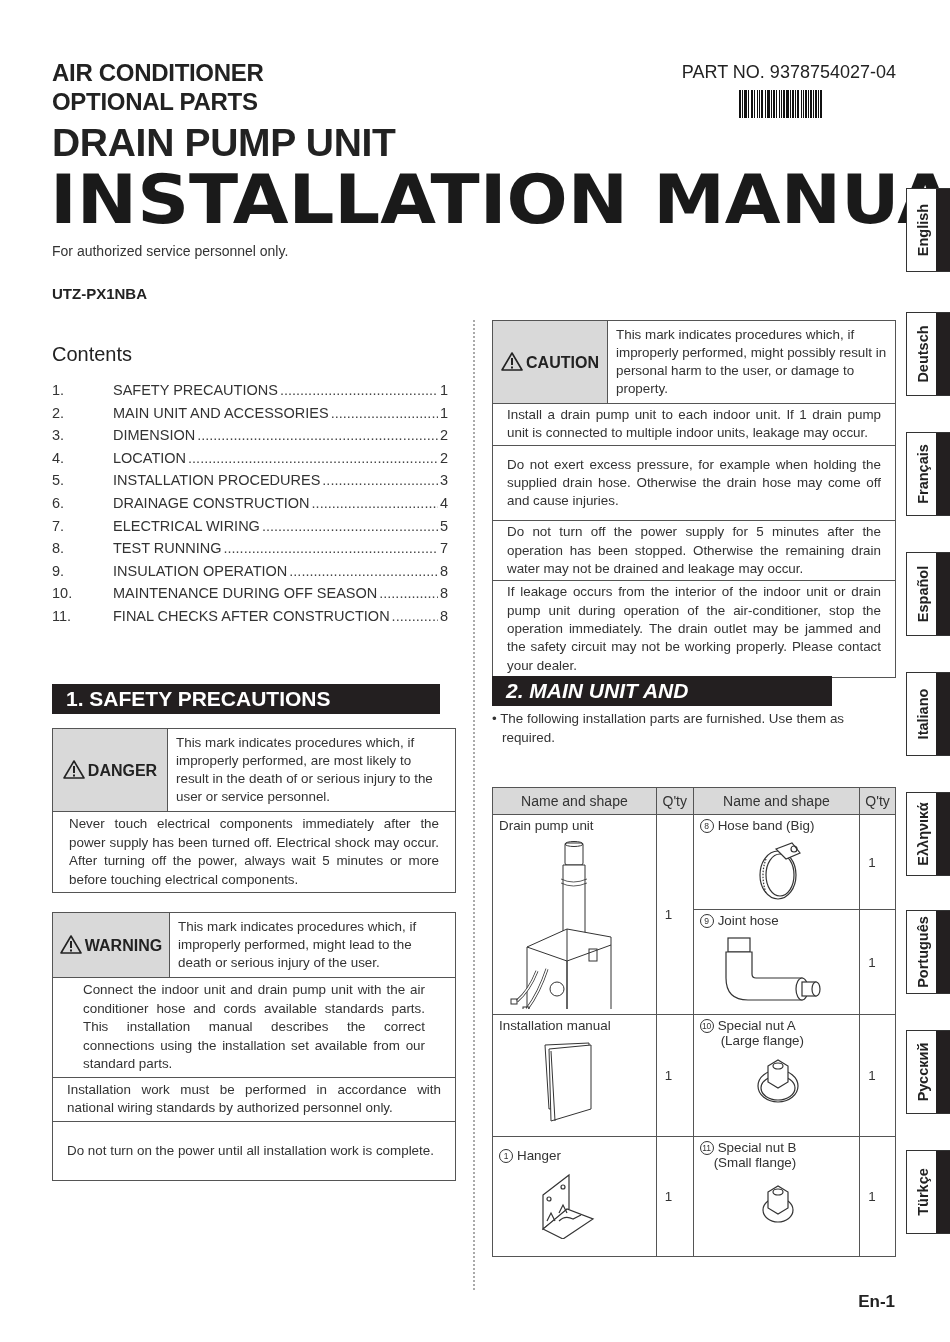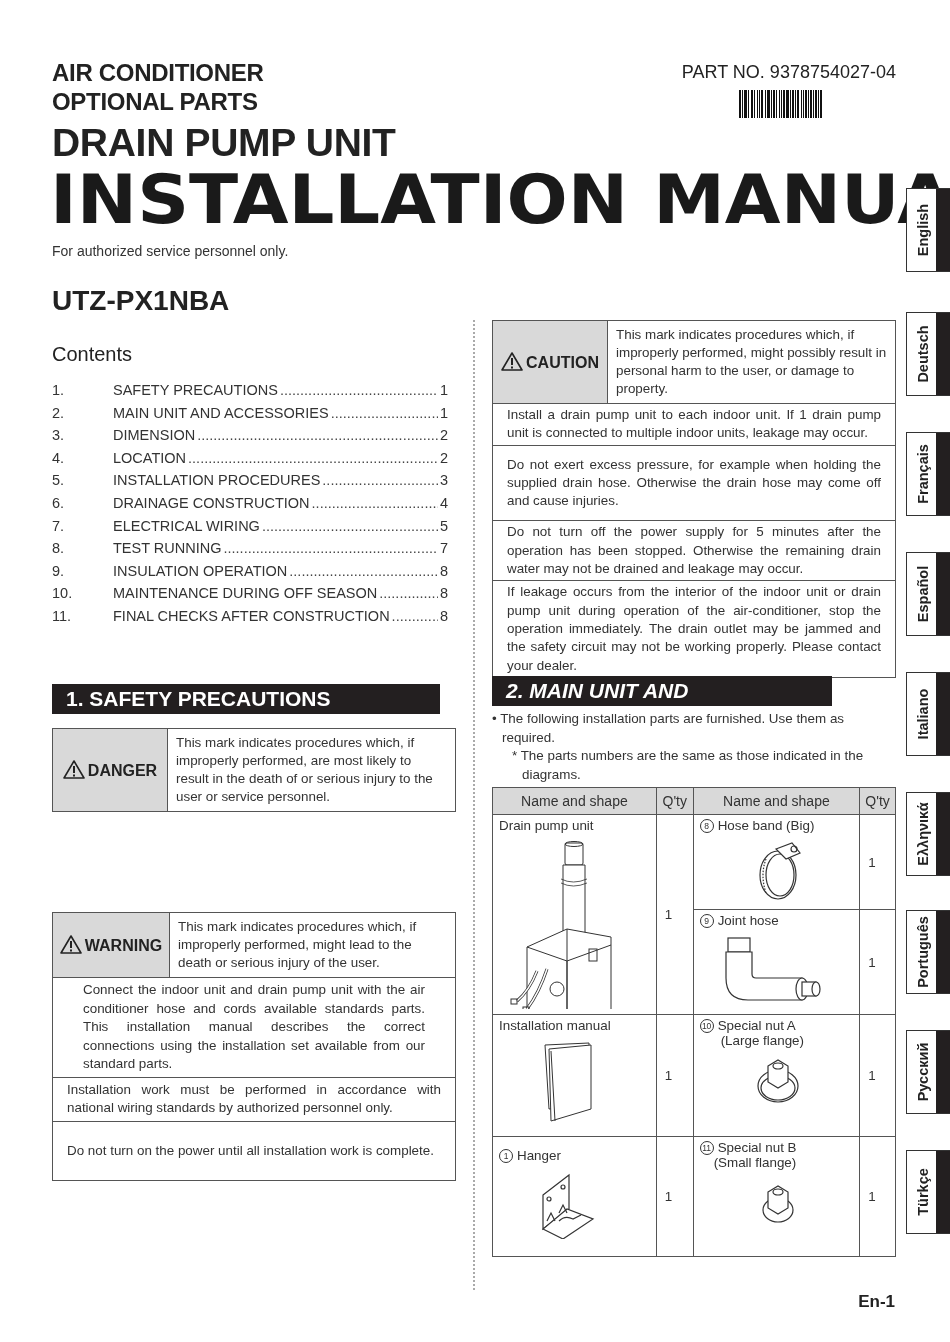--- a/index.html
+++ b/index.html
@@ -3,21 +3,21 @@
 <meta charset="utf-8">
 <style>
   html, body { margin:0; padding:0; background:#fff; }
   body { width:950px; height:1342px; position:relative; overflow:hidden; font-family:"Liberation Sans", sans-serif; color:#222; }
   .abs { position:absolute; }
   .t-air { left:52px; top:58px; font-size:24px; font-weight:bold; letter-spacing:-0.3px; color:#222; line-height:30px; }
   .t-opt { left:52px; top:87px; font-size:24px; font-weight:bold; letter-spacing:-0.3px; color:#222; line-height:30px; }
   .t-dpu { left:52px; top:120px; font-size:39px; font-weight:bold; color:#222; line-height:46px; letter-spacing:-0.3px; }
   .t-im { left:50px; top:162px; font-size:68px; font-weight:900; color:#1a1a1a; line-height:76px; letter-spacing:0px; transform:scaleX(1.06); transform-origin:left; font-family:"DejaVu Sans", sans-serif; }
   .t-auth { left:52px; top:243px; font-size:14px; color:#333; }
-  .t-model { left:52px; top:285px; font-size:28px; font-weight:bold; color:#222; }
+  .t-model { left:52px; top:285px; font-size:15px; font-weight:bold; color:#222; }
   .partno { right:54px; top:62px; font-size:18px; color:#222; }
   .barcode { left:739px; top:90px; width:157px; height:28px; display:flex; gap:0; }
   .barcode span { display:block; height:100%; background:#111; }
 
   .contents-title { left:52px; top:343px; font-size:20px; color:#222; }
   .toc { left:52px; top:382px; width:396px; font-size:14.5px; color:#333; }
   .toc-row { display:flex; align-items:baseline; height:22.6px; }
   .toc-num { width:26px; flex:none; }
   .toc-label { flex:none;margin-left:35px; }
   .toc-dots { flex:1; overflow:hidden; white-space:nowrap; margin:0 2px; color:#444; }
@@ -202,20 +202,23 @@
 <table class="note" id="danger" style="left:52px; top:728px; width:404px;">
     <tbody>
       <tr>
         <td class="mark" style="width:112px"><svg class="tri" width="22" height="19" viewBox="0 0 22 19">
             <path d="M11 1 L21 18 H1 Z" fill="none" stroke="#222" stroke-width="1.6" stroke-linejoin="round"></path>
             <rect x="10" y="6" width="2" height="7" fill="#222"></rect>
             <rect x="10" y="14.5" width="2" height="2" fill="#222"></rect>
           </svg><span>DANGER</span></td>
         <td class="markdesc">This mark indicates procedures which, if improperly performed, are most likely to result in the death of or serious injury to the user or service personnel.</td>
       </tr>
+      <tr>
+        <td colspan="2" class="body">Never touch electrical components immediately after the power supply has been turned off. Electrical shock may occur. After turning off the power, always wait 5 minutes or more before touching electrical components.</td>
+      </tr>
     </tbody>
   </table>
 
 <table class="note" id="warning" style="left:52px; top:912px; width:404px;">
     <tbody>
       <tr>
         <td class="mark" style="width:114px"><svg class="tri" width="22" height="19" viewBox="0 0 22 19">
             <path d="M11 1 L21 18 H1 Z" fill="none" stroke="#222" stroke-width="1.6" stroke-linejoin="round"></path>
             <rect x="10" y="6" width="2" height="7" fill="#222"></rect>
             <rect x="10" y="14.5" width="2" height="2" fill="#222"></rect>
@@ -255,21 +258,20 @@
       </tr>
       <tr>
         <td colspan="2" class="body" style="padding: 2px 14px; line-height: 18.3px;">If leakage occurs from the interior of the indoor unit or drain pump unit during operation of the air-conditioner, stop the operation immediately. The drain outlet may be jammed and the safety circuit may not be working properly. Please contact your dealer.</td>
       </tr>
     </tbody>
   </table>
 
 <div class="abs sec-head" style="left:492px; top:676px; width:340px;font-style:italic;">2. MAIN UNIT AND ACCESSORIES</div>
 <div class="abs bullets">
   <div style="padding-left:10px; text-indent:-10px;">• The following installation parts are furnished. Use them as required.</div>
-  <div style="padding-left:20px; text-indent:-10px; margin-left:10px;">* The parts numbers are the same as those indicated in the diagrams.</div>
 </div>
 
 <table class="parts">
   <colgroup>
       <col style="width:164px">
       <col style="width:37px">
       <col style="width:167px">
       <col style="width:36px">
     </colgroup>
   <tbody>

